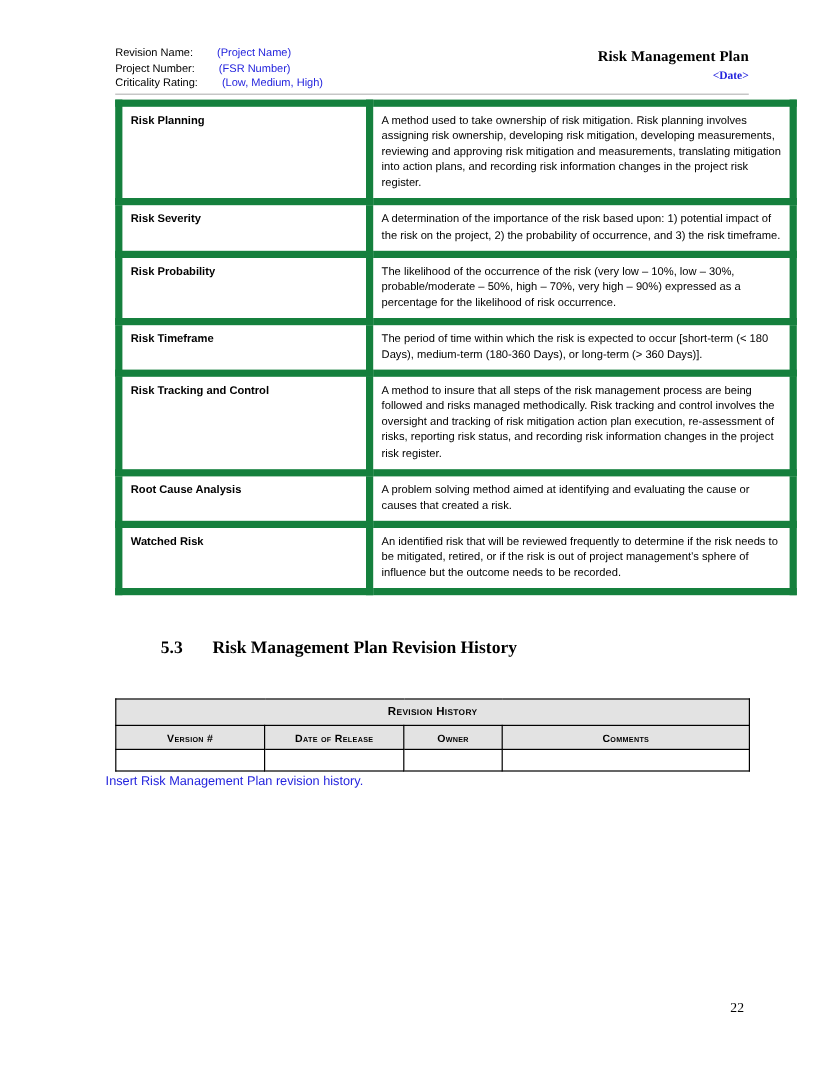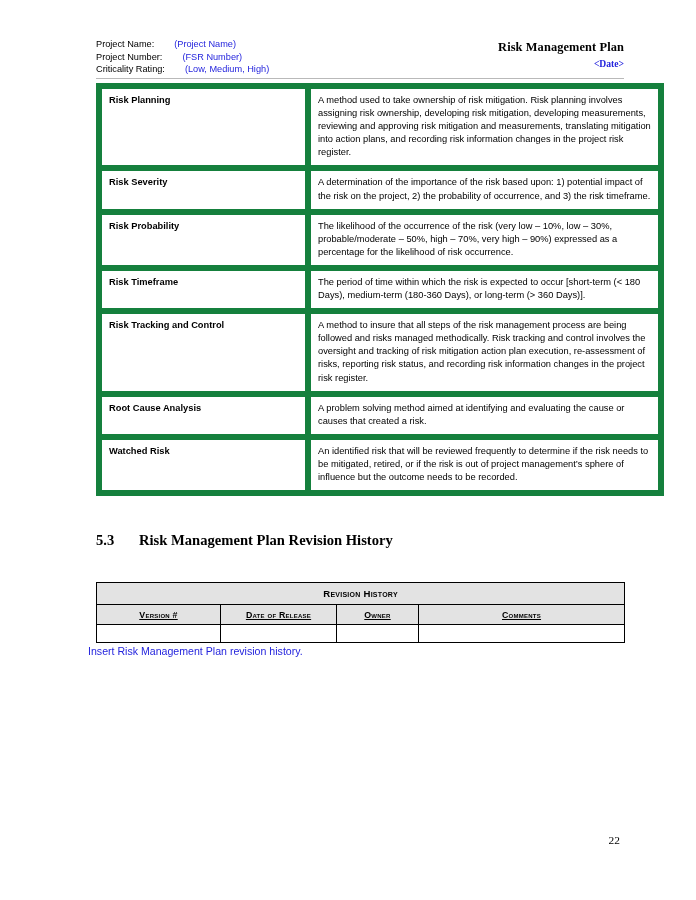--- a/index.html
+++ b/index.html
@@ -105,20 +105,21 @@
     top: 532px;
     left: 96px;
     font-family: "Liberation Serif", serif;
     font-weight: bold;
     font-size: 14.6px;
     white-space: nowrap;
   }
   .section-heading .num {
     display: inline-block;
     width: 43px;
+    margin-left: 38px;
   }
 
   
   .revision {
     position: absolute;
     top: 582px;
     left: 96px;
     width: 528px;
     border-collapse: collapse;
     table-layout: fixed;
@@ -137,21 +138,20 @@
     letter-spacing: .25px;
   }
   .revision .rev-col-head {
     background: #e3e3e3;
     text-align: center;
     height: 19px;
     font-size: 8.8px;
     font-weight: bold;
     font-variant: small-caps;
     letter-spacing: .25px;
-    text-decoration: underline;
   }
   .revision .rev-body-cell {
     background: #ffffff;
     height: 17px;
   }
   .col-version  { width: 124px; }
   .col-date     { width: 116px; }
   .col-owner    { width: 82px;  }
   .col-comments { width: 206px; }
 
@@ -177,21 +177,21 @@
     color: #000;
   }
 </style>
 </head>
 <body>
 
 <div class="page">
 
   <div class="doc-header">
     <div class="hdr-left">
-      <span class="hdr-line"><span class="hdr-label">Project Name:</span><span class="hdr-value">(Project Name)</span></span>
+      <span class="hdr-line"><span class="hdr-label">Revision Name:</span><span class="hdr-value">(Project Name)</span></span>
       <span class="hdr-line"><span class="hdr-label">Project Number:</span><span class="hdr-value">(FSR Number)</span></span>
       <span class="hdr-line"><span class="hdr-label">Criticality Rating:</span><span class="hdr-value">(Low, Medium, High)</span></span>
     </div>
     <div class="hdr-right">
       <span class="hdr-title">Risk Management Plan</span>
       <span class="hdr-date">&lt;Date&gt;</span>
     </div>
   </div>
   <div class="header-rule"></div>
 

